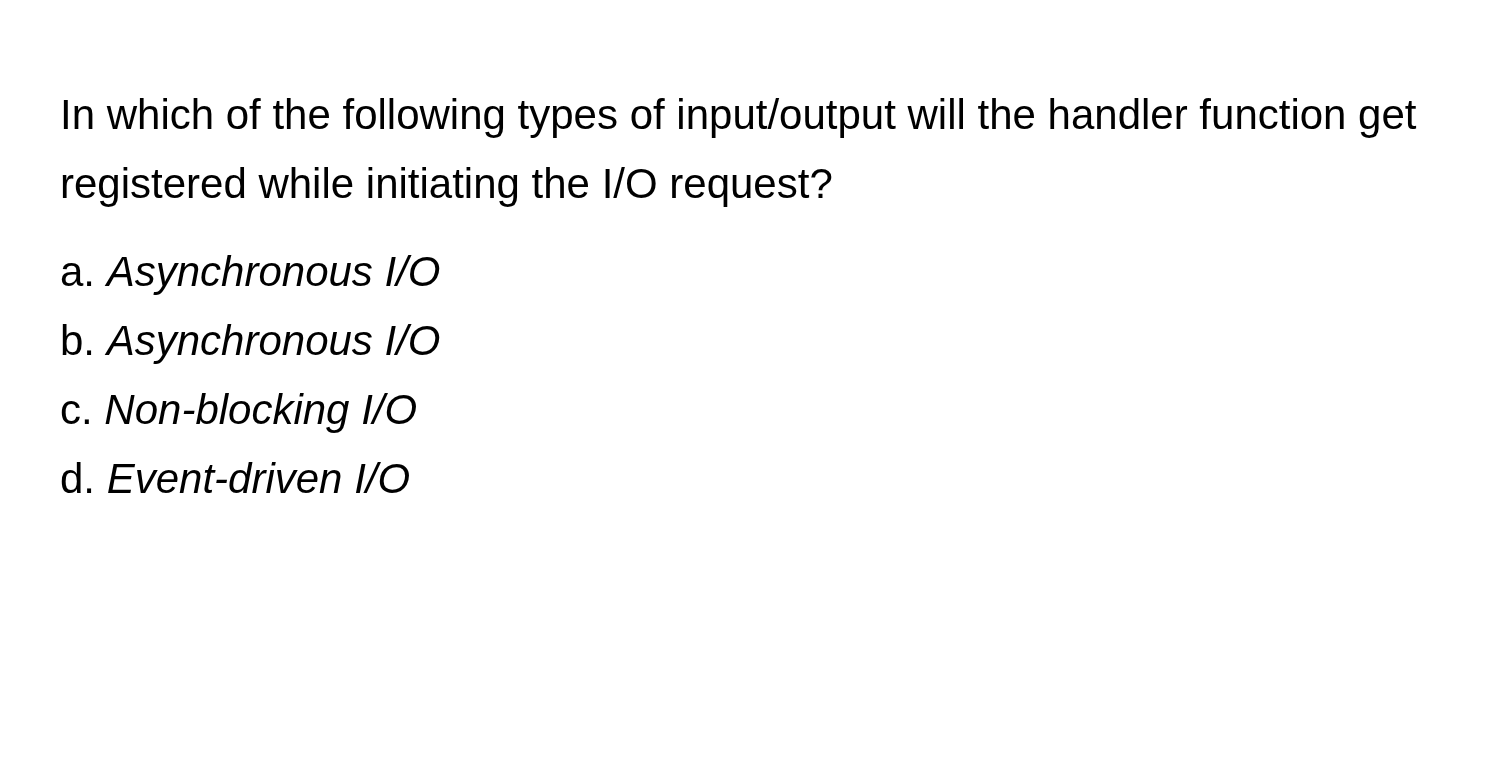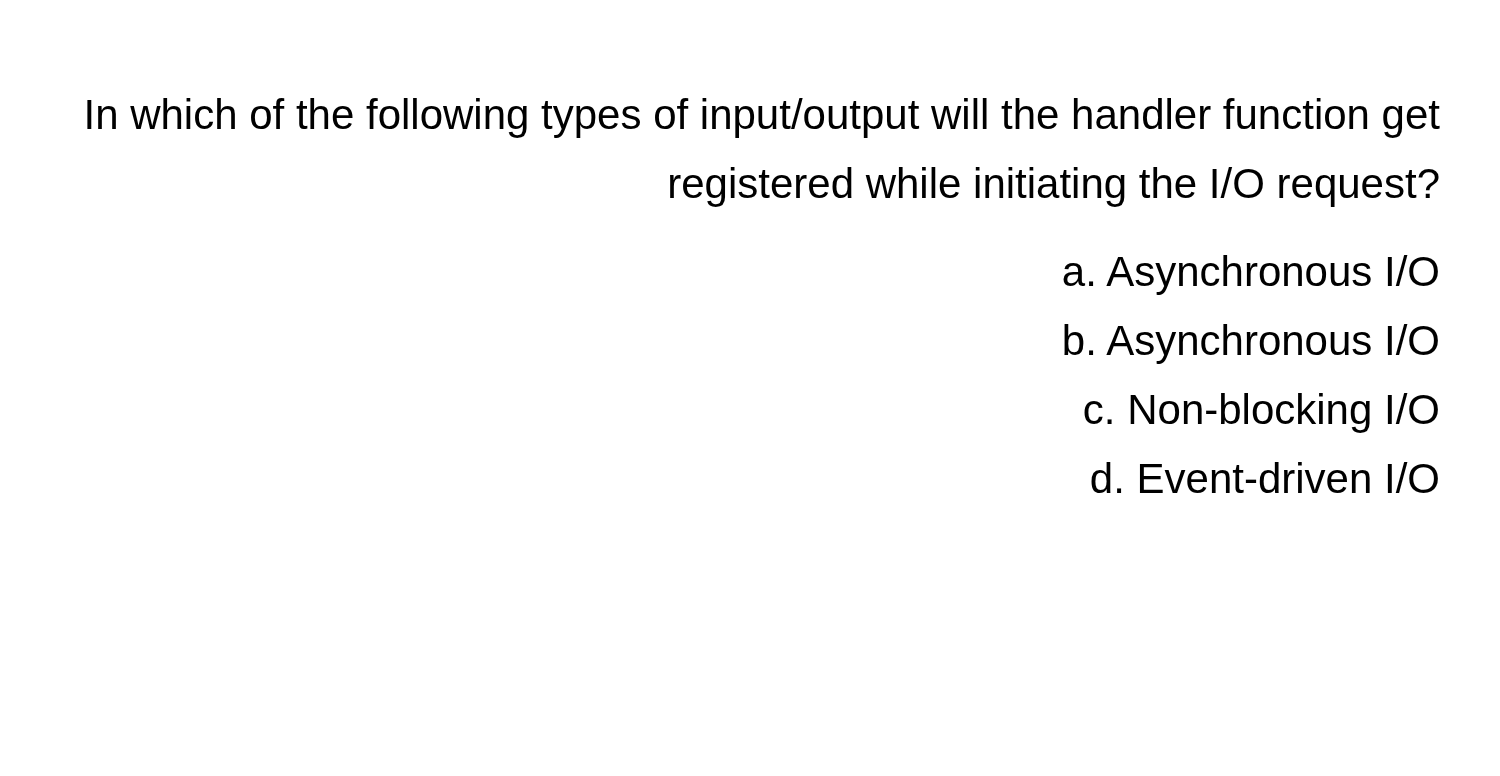--- a/index.html
+++ b/index.html
@@ -1,19 +1,18 @@
 <!DOCTYPE html>
 <html><head>
   <meta charset="utf-8">
   <style>
     * {
       margin: 0;
       padding: 0;
       box-sizing: border-box;
-      text-align: right;
     }
     body {
       width: 1500px;
       height: 776px;
       background: #ffffff;
       font-family: -apple-system, BlinkMacSystemFont, "Segoe UI", Helvetica, Arial, sans-serif;
       padding: 80px 60px;
       color: #000000;
     }
     .question-text {
@@ -25,20 +24,21 @@
     .option {
       font-size: 42px;
       line-height: 1.65;
       font-weight: 400;
     }
     .option-label {
       display: inline;
     }
     .option-text {
       display: inline;
+      font-style: italic;
     }
   </style>
 </head>
 <body>
 
 <div class="question-text">In which of the following types of input/output will the handler function get registered while initiating the I/O request?</div>
 
 <div class="option">
   <span class="option-label">a.</span>
   <span> </span>

